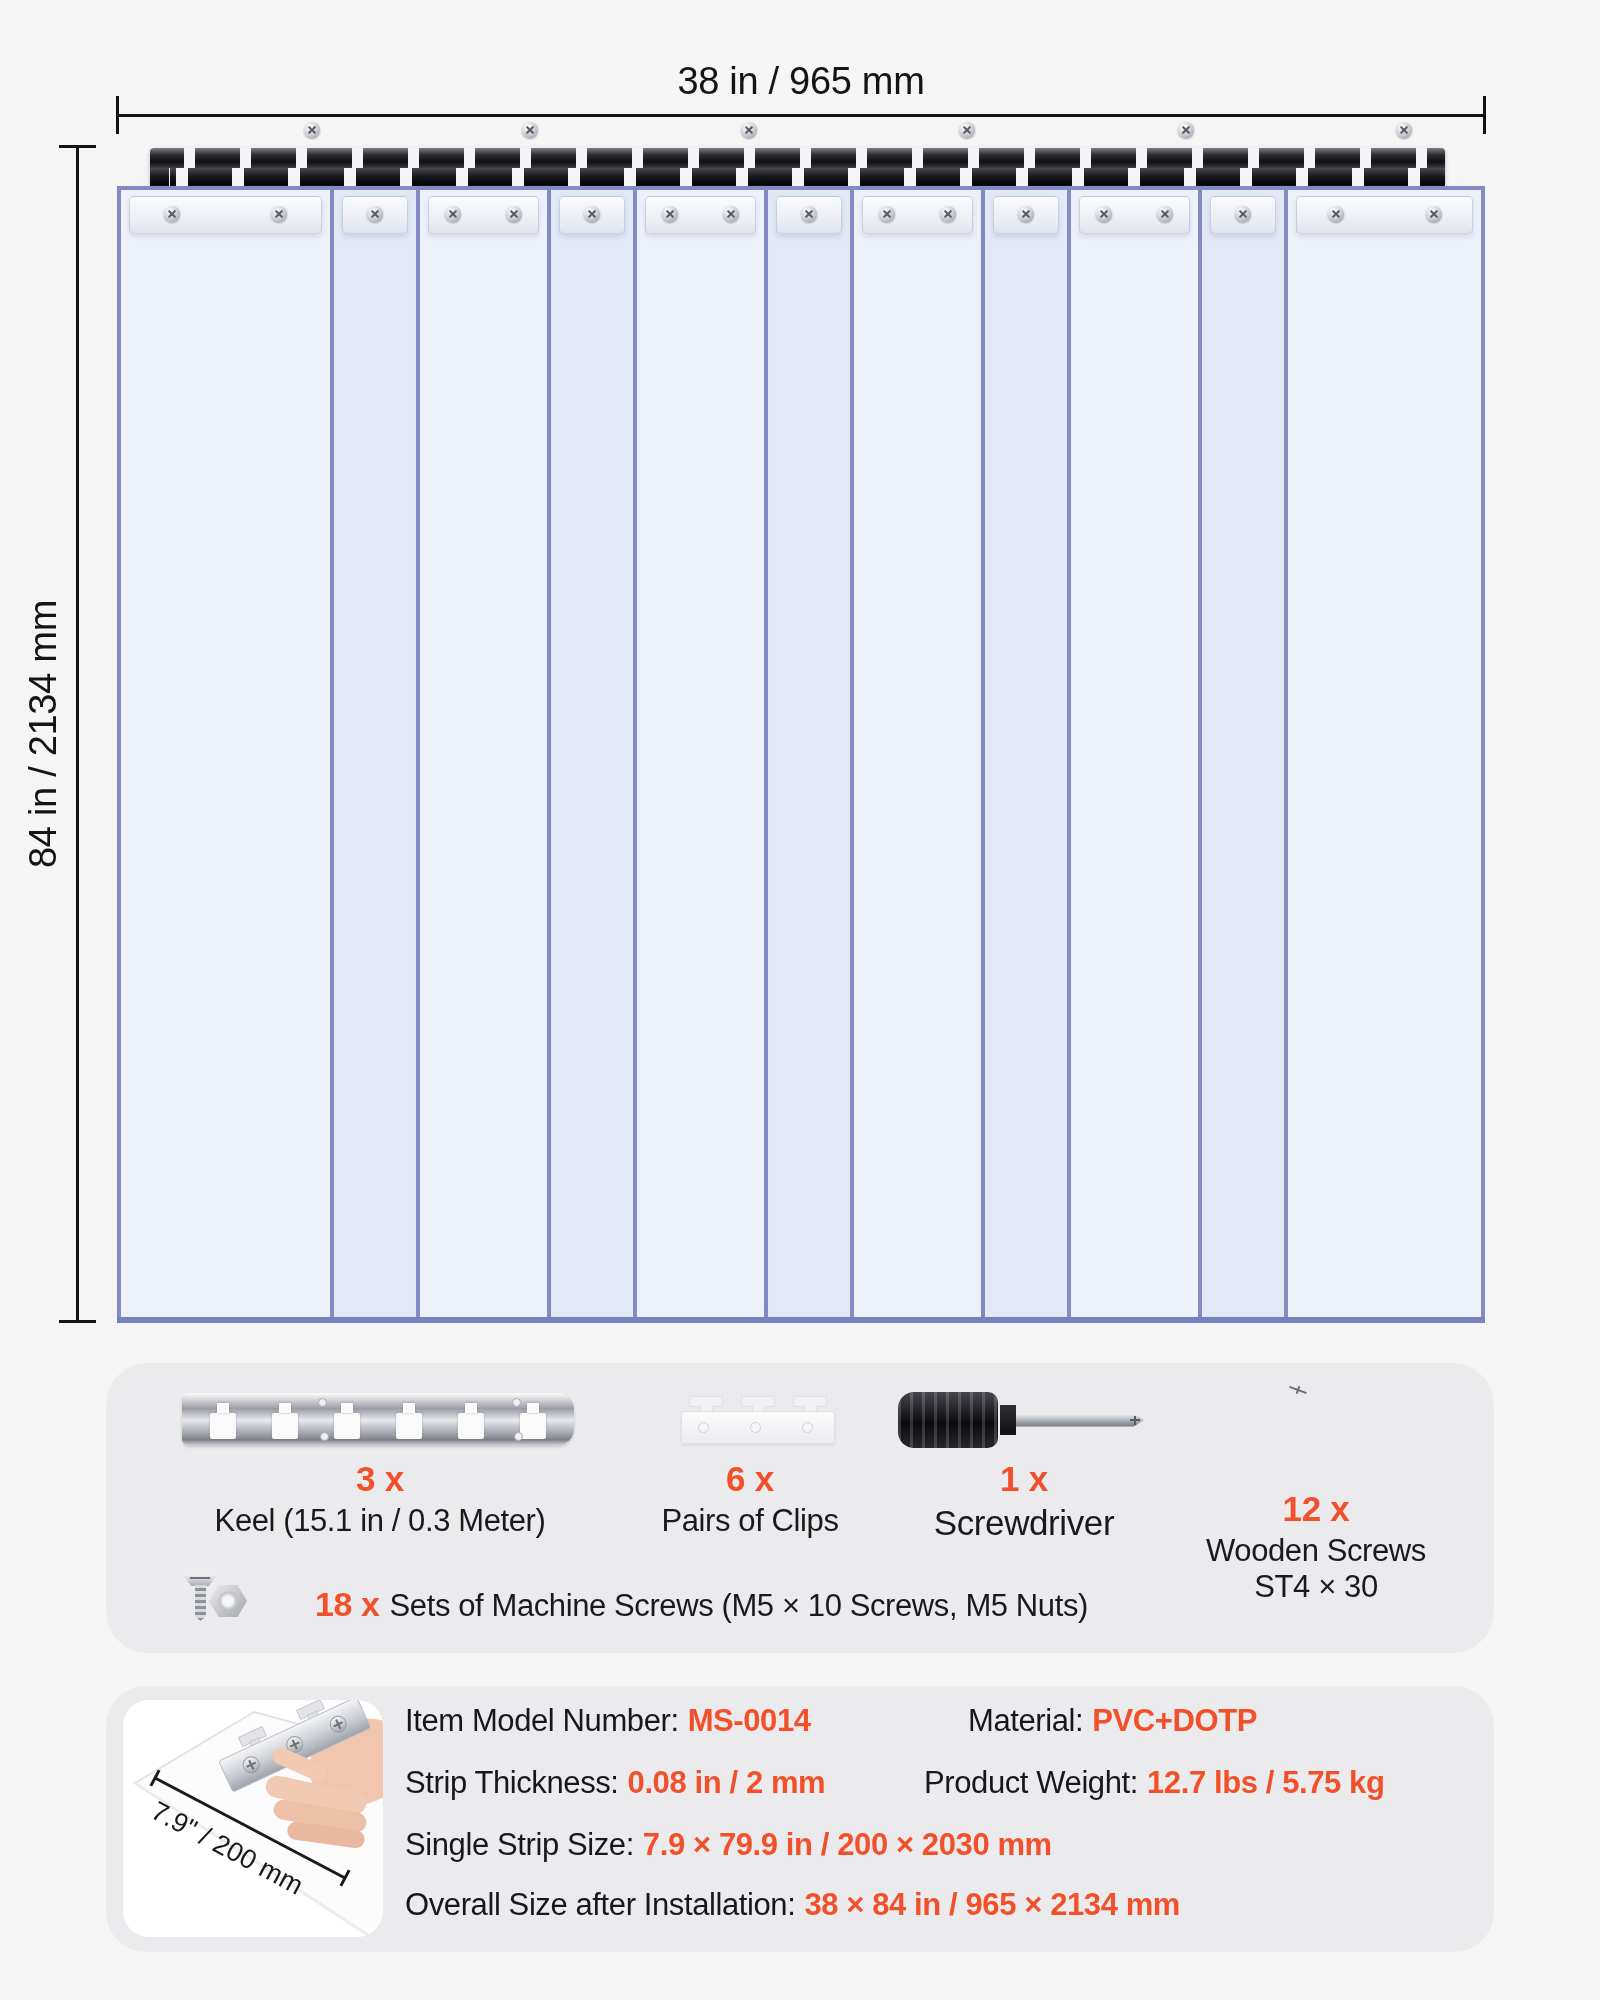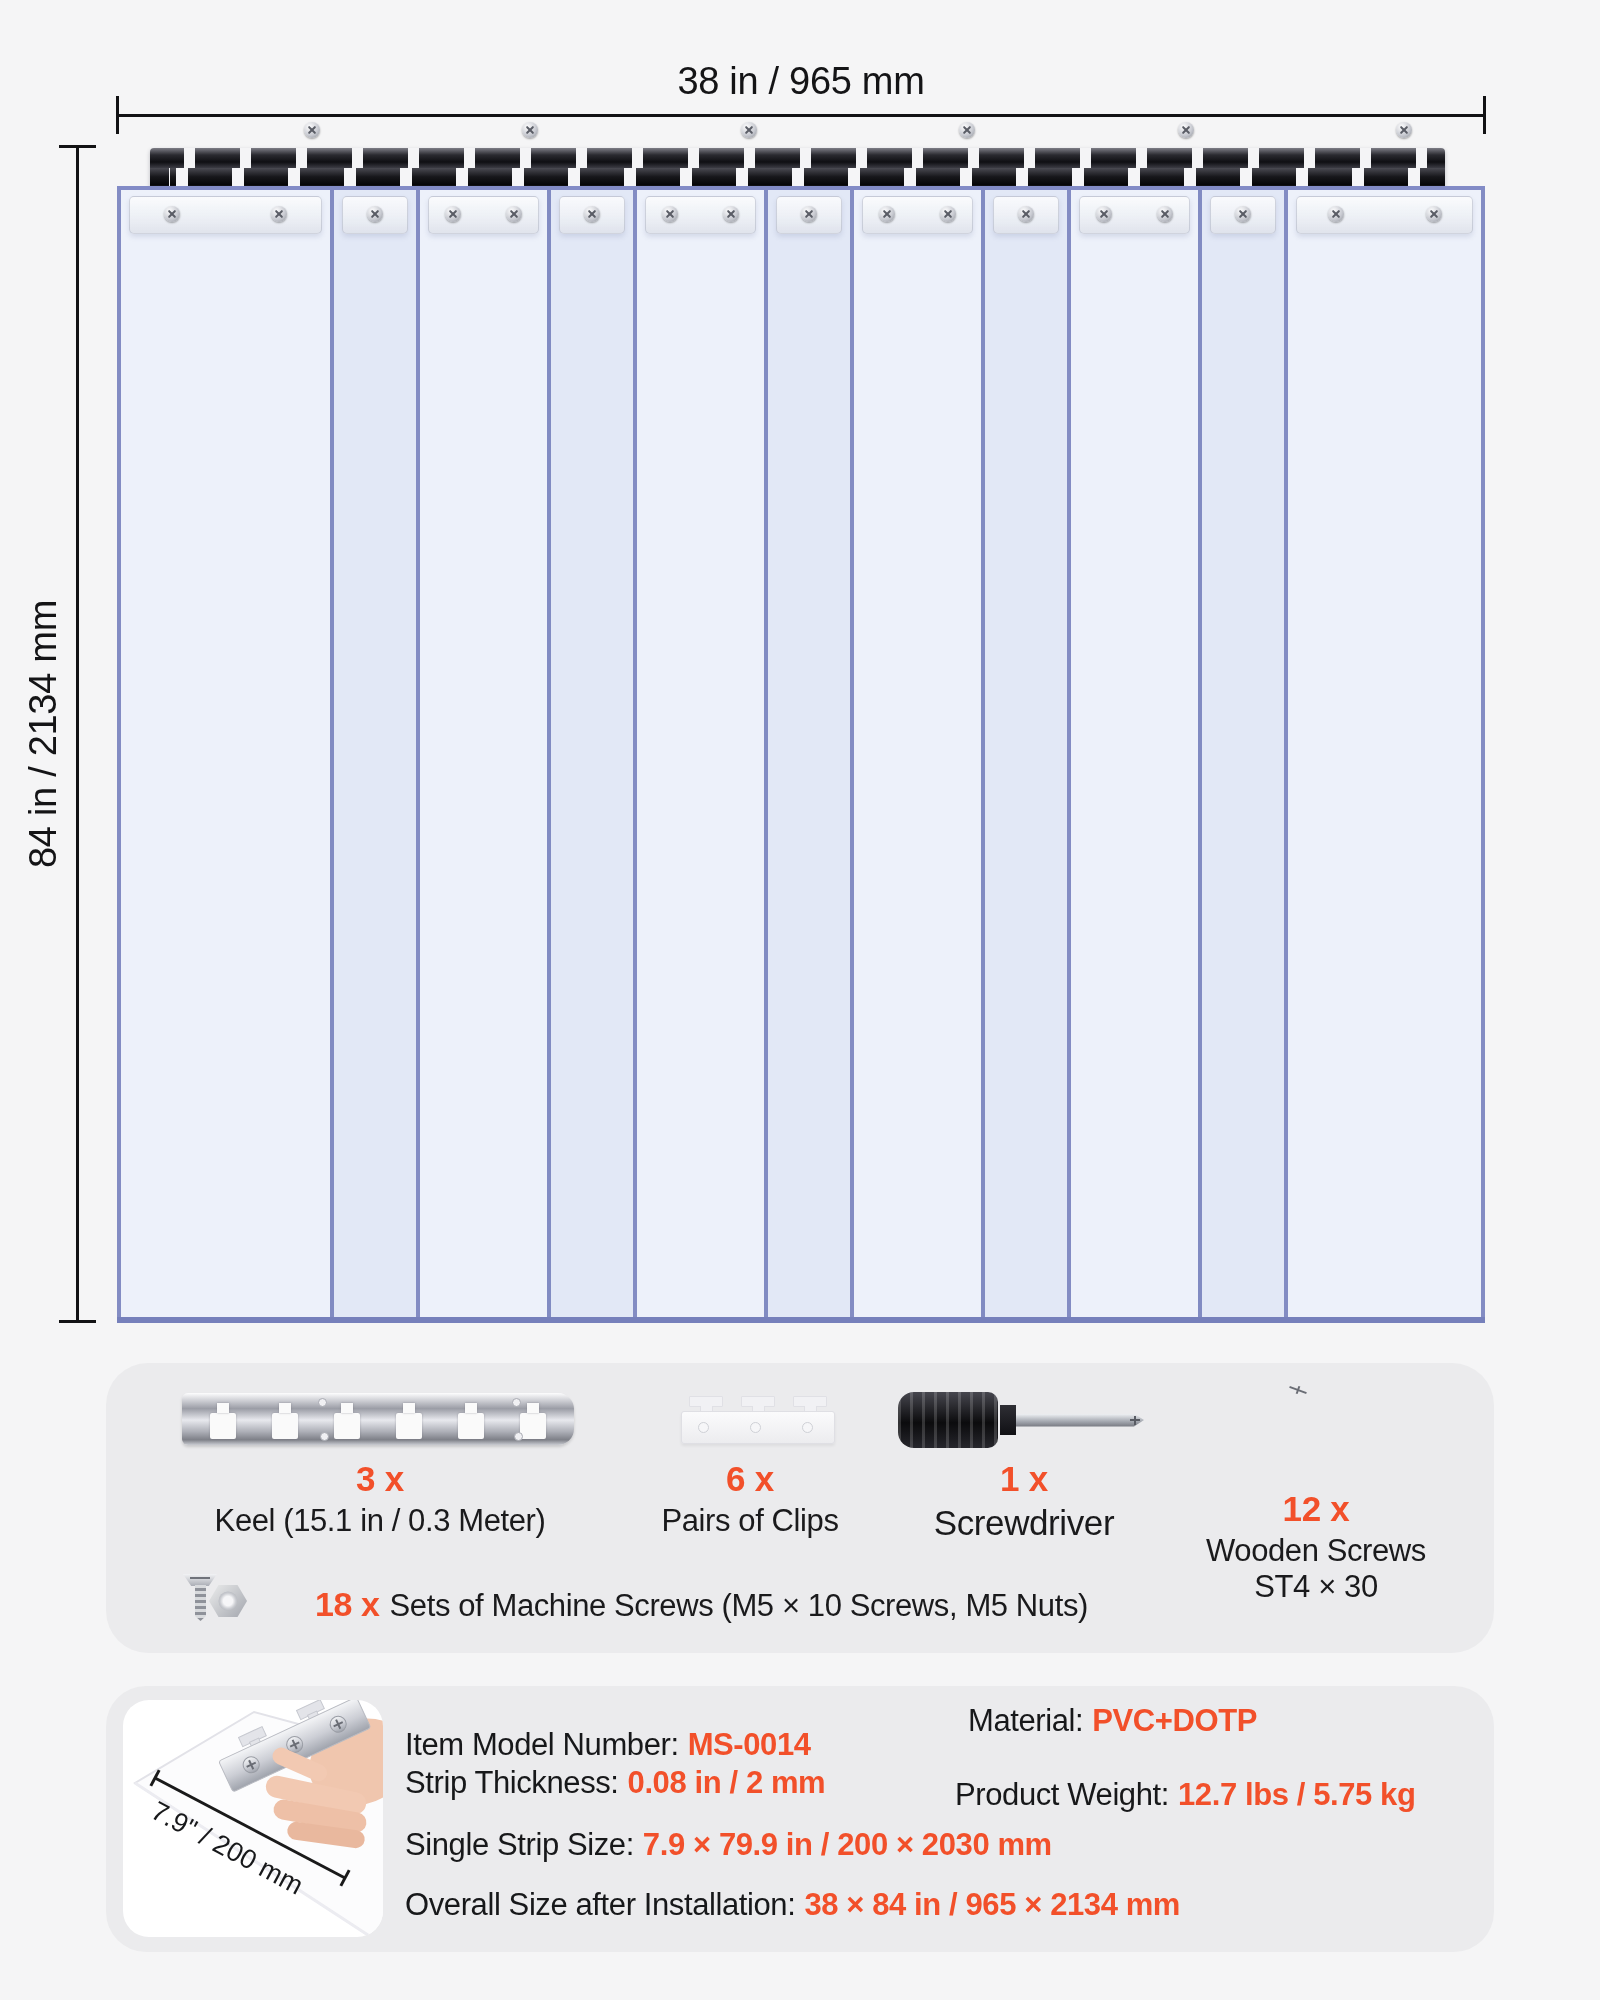--- a/index.html
+++ b/index.html
@@ -122,22 +122,22 @@
   .ms-nut::after{content:"";position:absolute;left:50%;top:50%;width:19px;height:19px;border-radius:50%;
     transform:translate(-50%,-50%);background:radial-gradient(circle,#f6f6f8 35%,#caccd1 58%,#989ba3);}
   .m-line{position:absolute;left:140px;top:12px;white-space:nowrap;font-size:31px;line-height:40px;color:#1a1a1c;letter-spacing:-.4px;}
   .m-qty{font-size:34px;font-weight:700;color:var(--accent);margin-right:10px;}
 
   
   .thumb{position:absolute;left:17px;top:14px;width:260px;height:237px;background:#ffffff;border-radius:26px;overflow:hidden;}
   .spec-line{position:absolute;white-space:nowrap;font-size:31px;line-height:38px;letter-spacing:-.4px;}
   .spec-label{color:#17181a;font-weight:500;}
   .spec-value{color:var(--accent);font-weight:700;margin-left:9px;}
-  .l1a{left:299px;top:16px;margin-top:24px;} .l1b{left:862px;top:16px;}
-  .l2a{left:299px;top:78px;} .l2b{left:849px;top:78px;margin-top:12px;}
+  .l1a{left:299px;top:16px;} .l1b{left:862px;top:16px;}
+  .l2a{left:299px;top:78px;} .l2b{left:818px;top:78px;}
   .l3{left:299px;top:140px;} .l4{left:299px;top:200px;}
 </style>
 </head>
 <body>
 
 <div class="stage">
 
   <div class="dim-top-label">38 in / 965 mm</div>
   <div class="dim-top-line"></div>
   <div class="tick-v t-left"></div>

